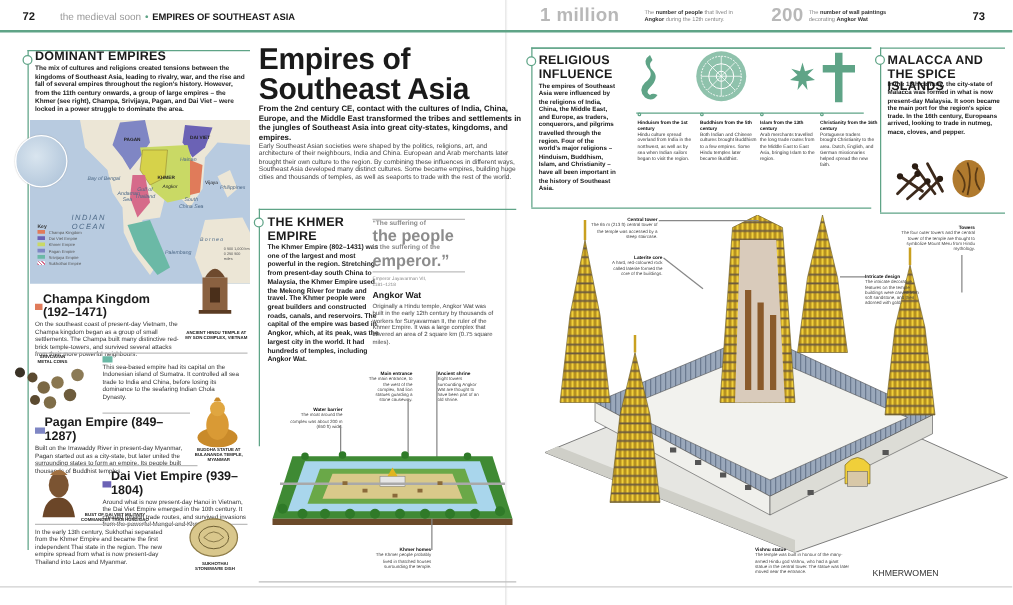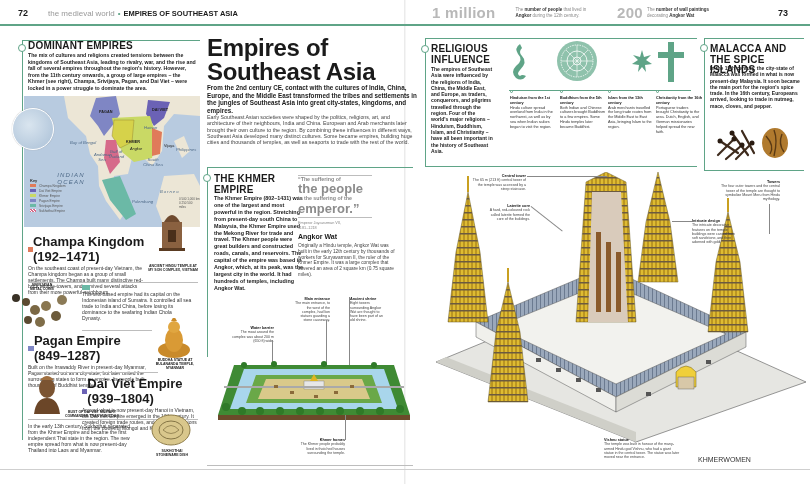--- a/index.html
+++ b/index.html
@@ -40,21 +40,21 @@
   .map-lbl.ocean { font-size: 6px; letter-spacing: 1.2px; line-height: 6.5px; }
   .map-emp { position: absolute; font-size: 3.8px; font-weight: bold; color: #222; }
   .legend { position: absolute; left: 30px; top: 178px; }
   .legend-title { font-size: 4px; font-weight: bold; color: #333; }
   .legend-row { display: flex; align-items: center; gap: 3px; height: 5px; }
   .legend-sw { width: 6px; height: 3.5px; }
   .legend-lbl { font-size: 3.3px; color: #555; }
   .scale { position: absolute; left: 155px; top: 101px; font-size: 3px; color: #555; }
 
   .emp { position: absolute; left: 28px; }
-  .emp-head { display: flex; align-items: center; gap: 0; font-size: 13px; font-weight: bold; }
+  .emp-head { display: flex; align-items: center; gap: 0; font-size: 10px; font-weight: bold; }
   .emp-sw { width: 8px; height: 5px; display: inline-block; }
   .emp-body { font-size: 5px; line-height: 6px; color: #333; margin-top: 1px; }
   .cap { position: absolute; font-size: 3.5px; font-weight: bold; text-align: center; line-height: 4.2px; color: #222; text-transform: uppercase; }
   .emp-rule { position: absolute; left: 28px; height: 0.8px; background: #bdbdbd; }
 
   
   .title { position: absolute; left: 207px; top: 36px; font-size: 24px; font-weight: bold; line-height: 24px; letter-spacing: -0.3px; }
   .lead { position: absolute; left: 207px; top: 84px; width: 210px; font-size: 6.3px; line-height: 7.6px; font-weight: bold; }
   .intro { position: absolute; left: 207px; top: 114px; width: 210px; font-size: 5.3px; line-height: 6.3px; color: #444; }
 
@@ -108,21 +108,21 @@
 </style>
 </head>
 <body>
 
 <div class="page">
   <div class="spine"></div>
 
   <div class="hdr">
     <span class="pn-left">72</span>
     <span class="hdr-section">
-      <span>the medieval world</span><span class="hdr-dot">•</span><span class="hdr-topic">EMPIRES OF SOUTHEAST ASIA</span>
+      <span>the medieval soon</span><span class="hdr-dot">•</span><span class="hdr-topic">EMPIRES OF SOUTHEAST ASIA</span>
     </span>
     <div class="stat1">
       <span class="stat-big">1 million</span>
       <span class="stat-small"><span>The </span><b>number of people</b><span> that lived in </span><b>Angkor</b><span> during the 12th century.</span></span>
     </div>
     <div class="stat2">
       <span class="stat-big">200</span>
       <span class="stat-small"><span>The </span><b>number of wall paintings</b><span> decorating </span><b>Angkor Wat</b></span>
     </div>
     <span class="pn-right">73</span>

